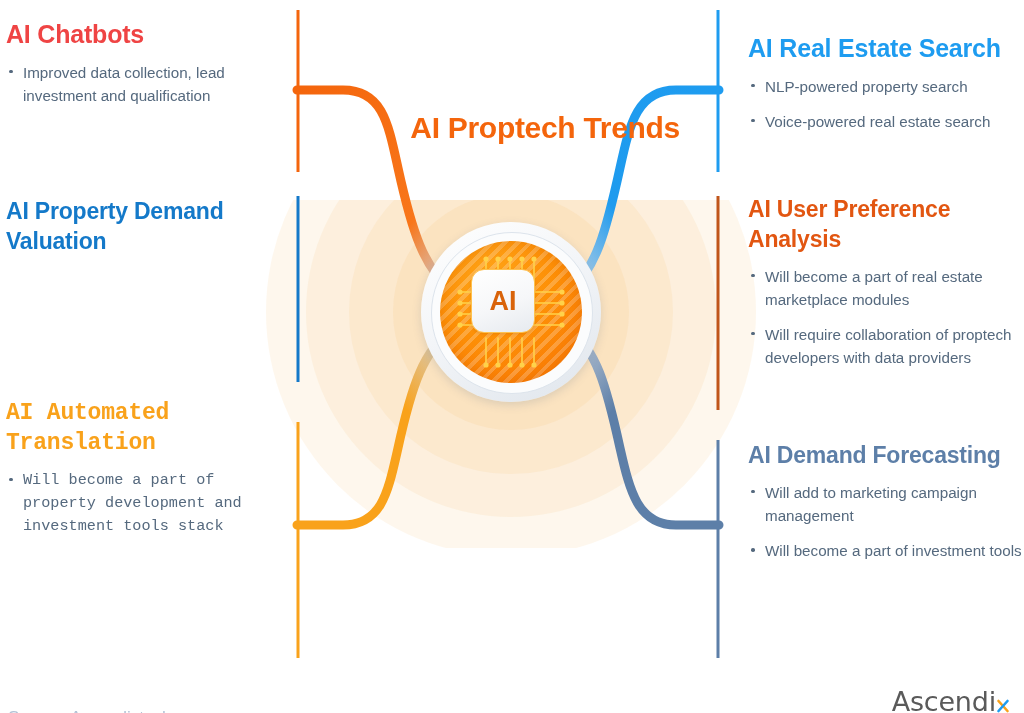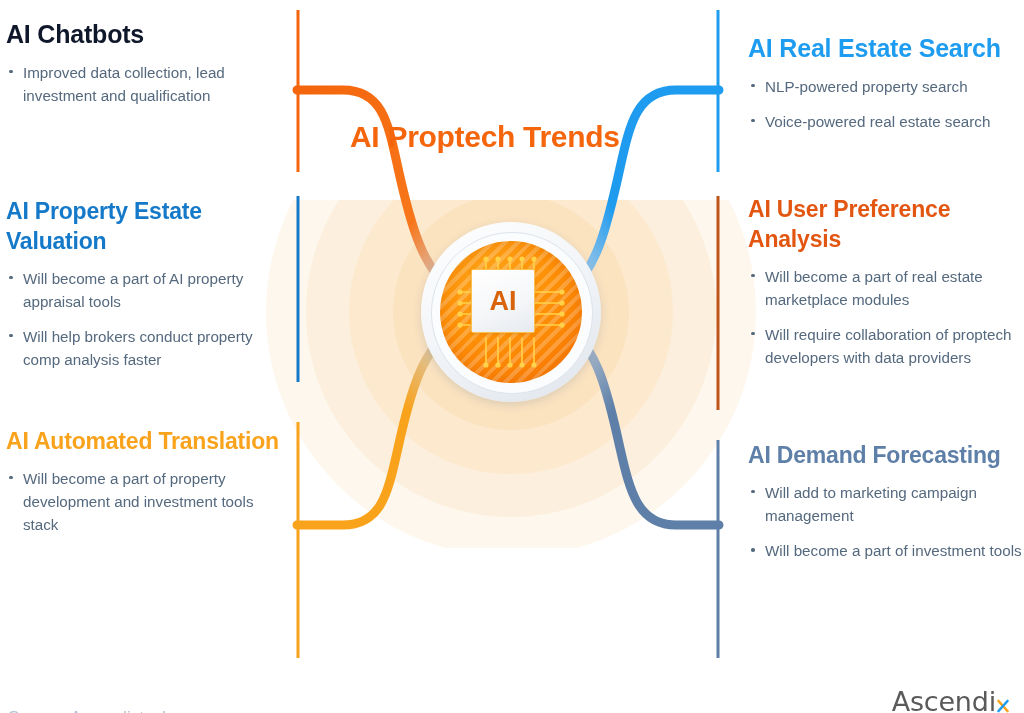--- a/index.html
+++ b/index.html
@@ -41,34 +41,34 @@
     width:3.5px;height:3.5px;
     border-radius:50%;
     background:#55697e;
   }
 
   .b-left{left:6px;width:276px;}
   .b-right{left:748px;width:282px;}
 
   #blk-chatbots{top:18px;}
   #blk-valuation{top:197px;}
-  #blk-translation{top:427px;}
+  #blk-translation{top:399px;font-family:Liberation Mono, monospace;}
   #blk-search{top:32px;}
   #blk-preference{top:195px;}
   #blk-forecast{top:441px;}
 
   #blk-search h2{font-size:25px;white-space:nowrap;}
   #blk-chatbots h2{font-size:25px;}
 
   
   #center-title{
     position:absolute;
-    left:350px;top:117px;
+    left:350px;top:108px;
     width:330px;
-    text-align:left;
+    text-align:right;
     font-size:30px;
     font-weight:bold;
     line-height:1.30;
     color:#f4650c;
     letter-spacing:-0.3px;
   }
 
   
   #chip-wrap{
     position:absolute;
@@ -93,21 +93,21 @@
     background:
       repeating-linear-gradient(135deg,
         rgba(255,255,255,.22) 0px, rgba(255,255,255,.22) 4px,
         rgba(255,255,255,0) 4px, rgba(255,255,255,0) 9px),
       radial-gradient(circle at 35% 25%, #ffa417 0%, #fd8f06 45%, #f97405 100%);
     overflow:hidden;
     box-shadow:inset 0 0 14px rgba(190,80,0,.25);
   }
   #chip-core{
     position:absolute;left:50px;top:47px;width:62px;height:62px;
-    border-radius:2px;
+    border-radius:13px;
     background:linear-gradient(160deg,#ffffff 0%,#f6f7f9 55%,#e6eaef 100%);
     border:1.5px solid #ffc14d;
     display:flex;align-items:center;justify-content:center;
     box-shadow:0 1px 3px rgba(140,70,0,.18);
   }
   #chip-core span{
     font-size:27px;font-weight:bold;color:#d9630a;letter-spacing:0px;line-height:1;
   }
 
   
@@ -250,32 +250,28 @@
             <circle cx="122" cy="84" r="2.6"></circle>
         </g>
       </svg>
     </div>
     <div id="chip-core">
       <span>AI</span>
     </div>
   </div>
 
   <div class="block b-left" id="blk-chatbots">
-    <h2 style="color:#0f172a">AI Chatbots</h2>
+    <h2 style="color:#ef4444">AI Chatbots</h2>
     <ul>
       <li>Improved data collection, lead investment and qualification</li>
     </ul>
   </div>
 
   <div class="block b-left" id="blk-valuation">
-    <h2 style="color:#1479c9">AI Property Estate Valuation</h2>
-    <ul>
-      <li>Will become a part of AI property appraisal tools</li>
-      <li>Will help brokers conduct property comp analysis faster</li>
-    </ul>
+    <h2 style="color:#1479c9">AI Property Demand Valuation</h2>
   </div>
 
   <div class="block b-left" id="blk-translation">
     <h2 style="color:#f9a21b">AI Automated Translation</h2>
     <ul>
       <li>Will become a part of property development and investment tools stack</li>
     </ul>
   </div>
 
   <div class="block b-right" id="blk-search">

